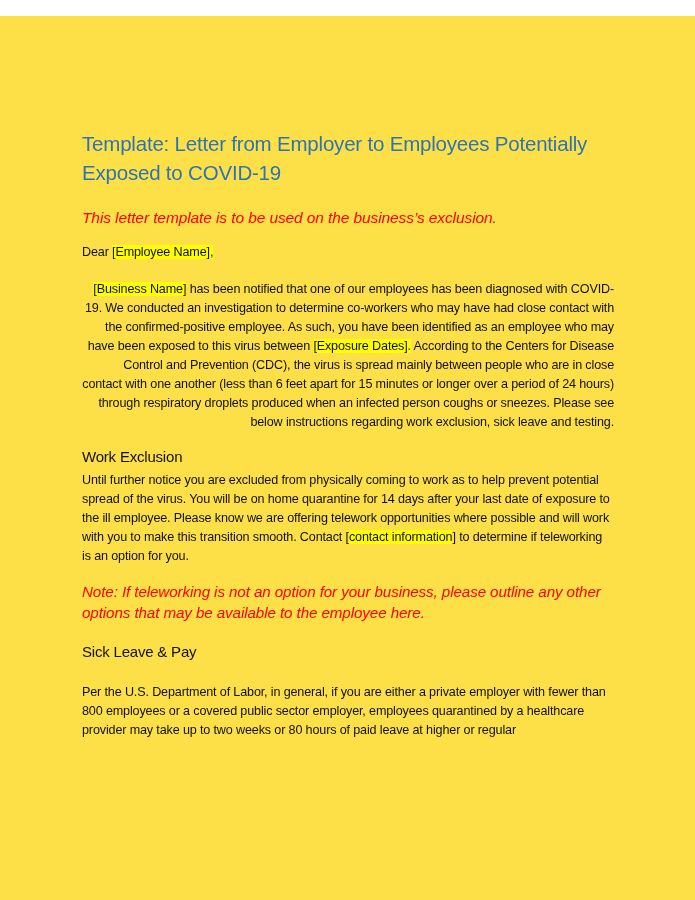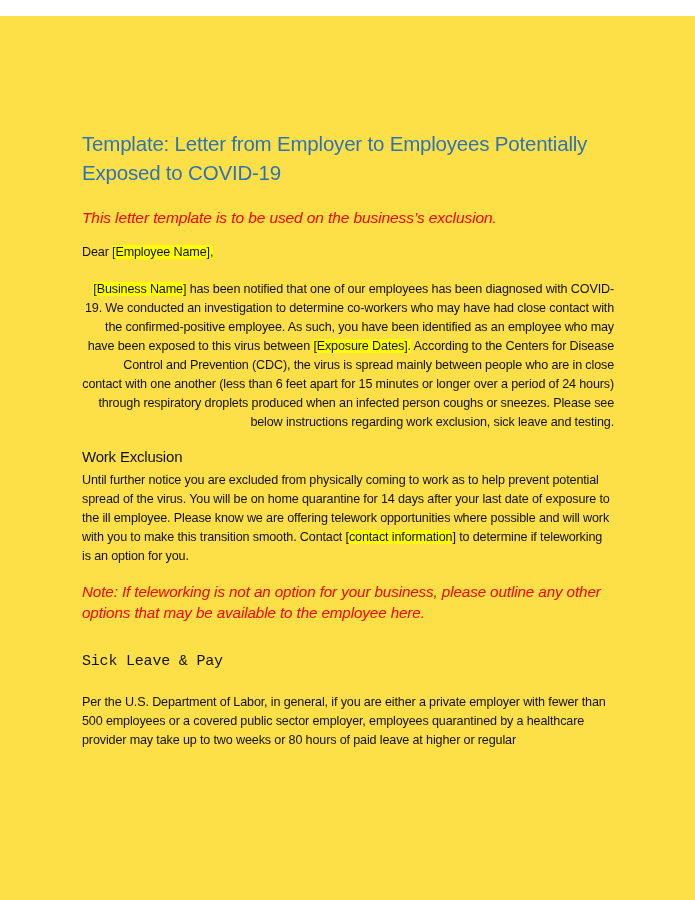--- a/index.html
+++ b/index.html
@@ -64,21 +64,21 @@
     }
     .p-after-h2 { margin-top: 2px; }
     .note {
       color: #ff0000;
       font-style: italic;
       font-size: 15.2px;
       line-height: 21px;
       margin: 15px 0 0 0;
       letter-spacing: -0.1px;
     }
-    .h2-sick { margin-top: 27px; font-family: Liberation Mono, monospace; }
+    .h2-sick { margin-top: 17px; }
     .p-dol { margin-top: 19px; }
   </style>
 </head>
 <body>
 
 <div class="page">
   <div class="content">
 
     <h1 class="title">Template: Letter from Employer to Employees Potentially Exposed to COVID-19</h1>
 
@@ -90,16 +90,16 @@
 
     <h2 class="h2">Work Exclusion</h2>
 
     <p class="body-text p-after-h2"><span>Until further notice you are excluded from physically coming to work as to help prevent potential spread of the virus. You will be on home quarantine for 14 days after your last date of exposure to the ill employee. Please know we are offering telework opportunities where possible and will work with you to make this transition smooth. Contact [</span><span class="hl">contact information</span><span>] to determine if teleworking is an option for you.</span></p>
 
     <p class="note">Note: If teleworking is not an option for your business, please outline any other options that may be available to the employee here.</p>
 
     <h2 class="h2 h2-sick">Sick Leave &amp; Pay</h2>
 
 
-    <p class="body-text p-dol">Per the U.S. Department of Labor, in general, if you are either a private employer with fewer than 500 employees or a covered public sector employer, employees quarantined by a healthcare provider may take up to two weeks or 80 hours of paid leave at higher or regular</p>
+    <p class="body-text p-dol">Per the U.S. Department of Labor, in general, if you are either a private employer with fewer than 800 employees or a covered public sector employer, employees quarantined by a healthcare provider may take up to two weeks or 80 hours of paid leave at higher or regular</p>
 
   </div>
 </div>
 
 </body></html>

